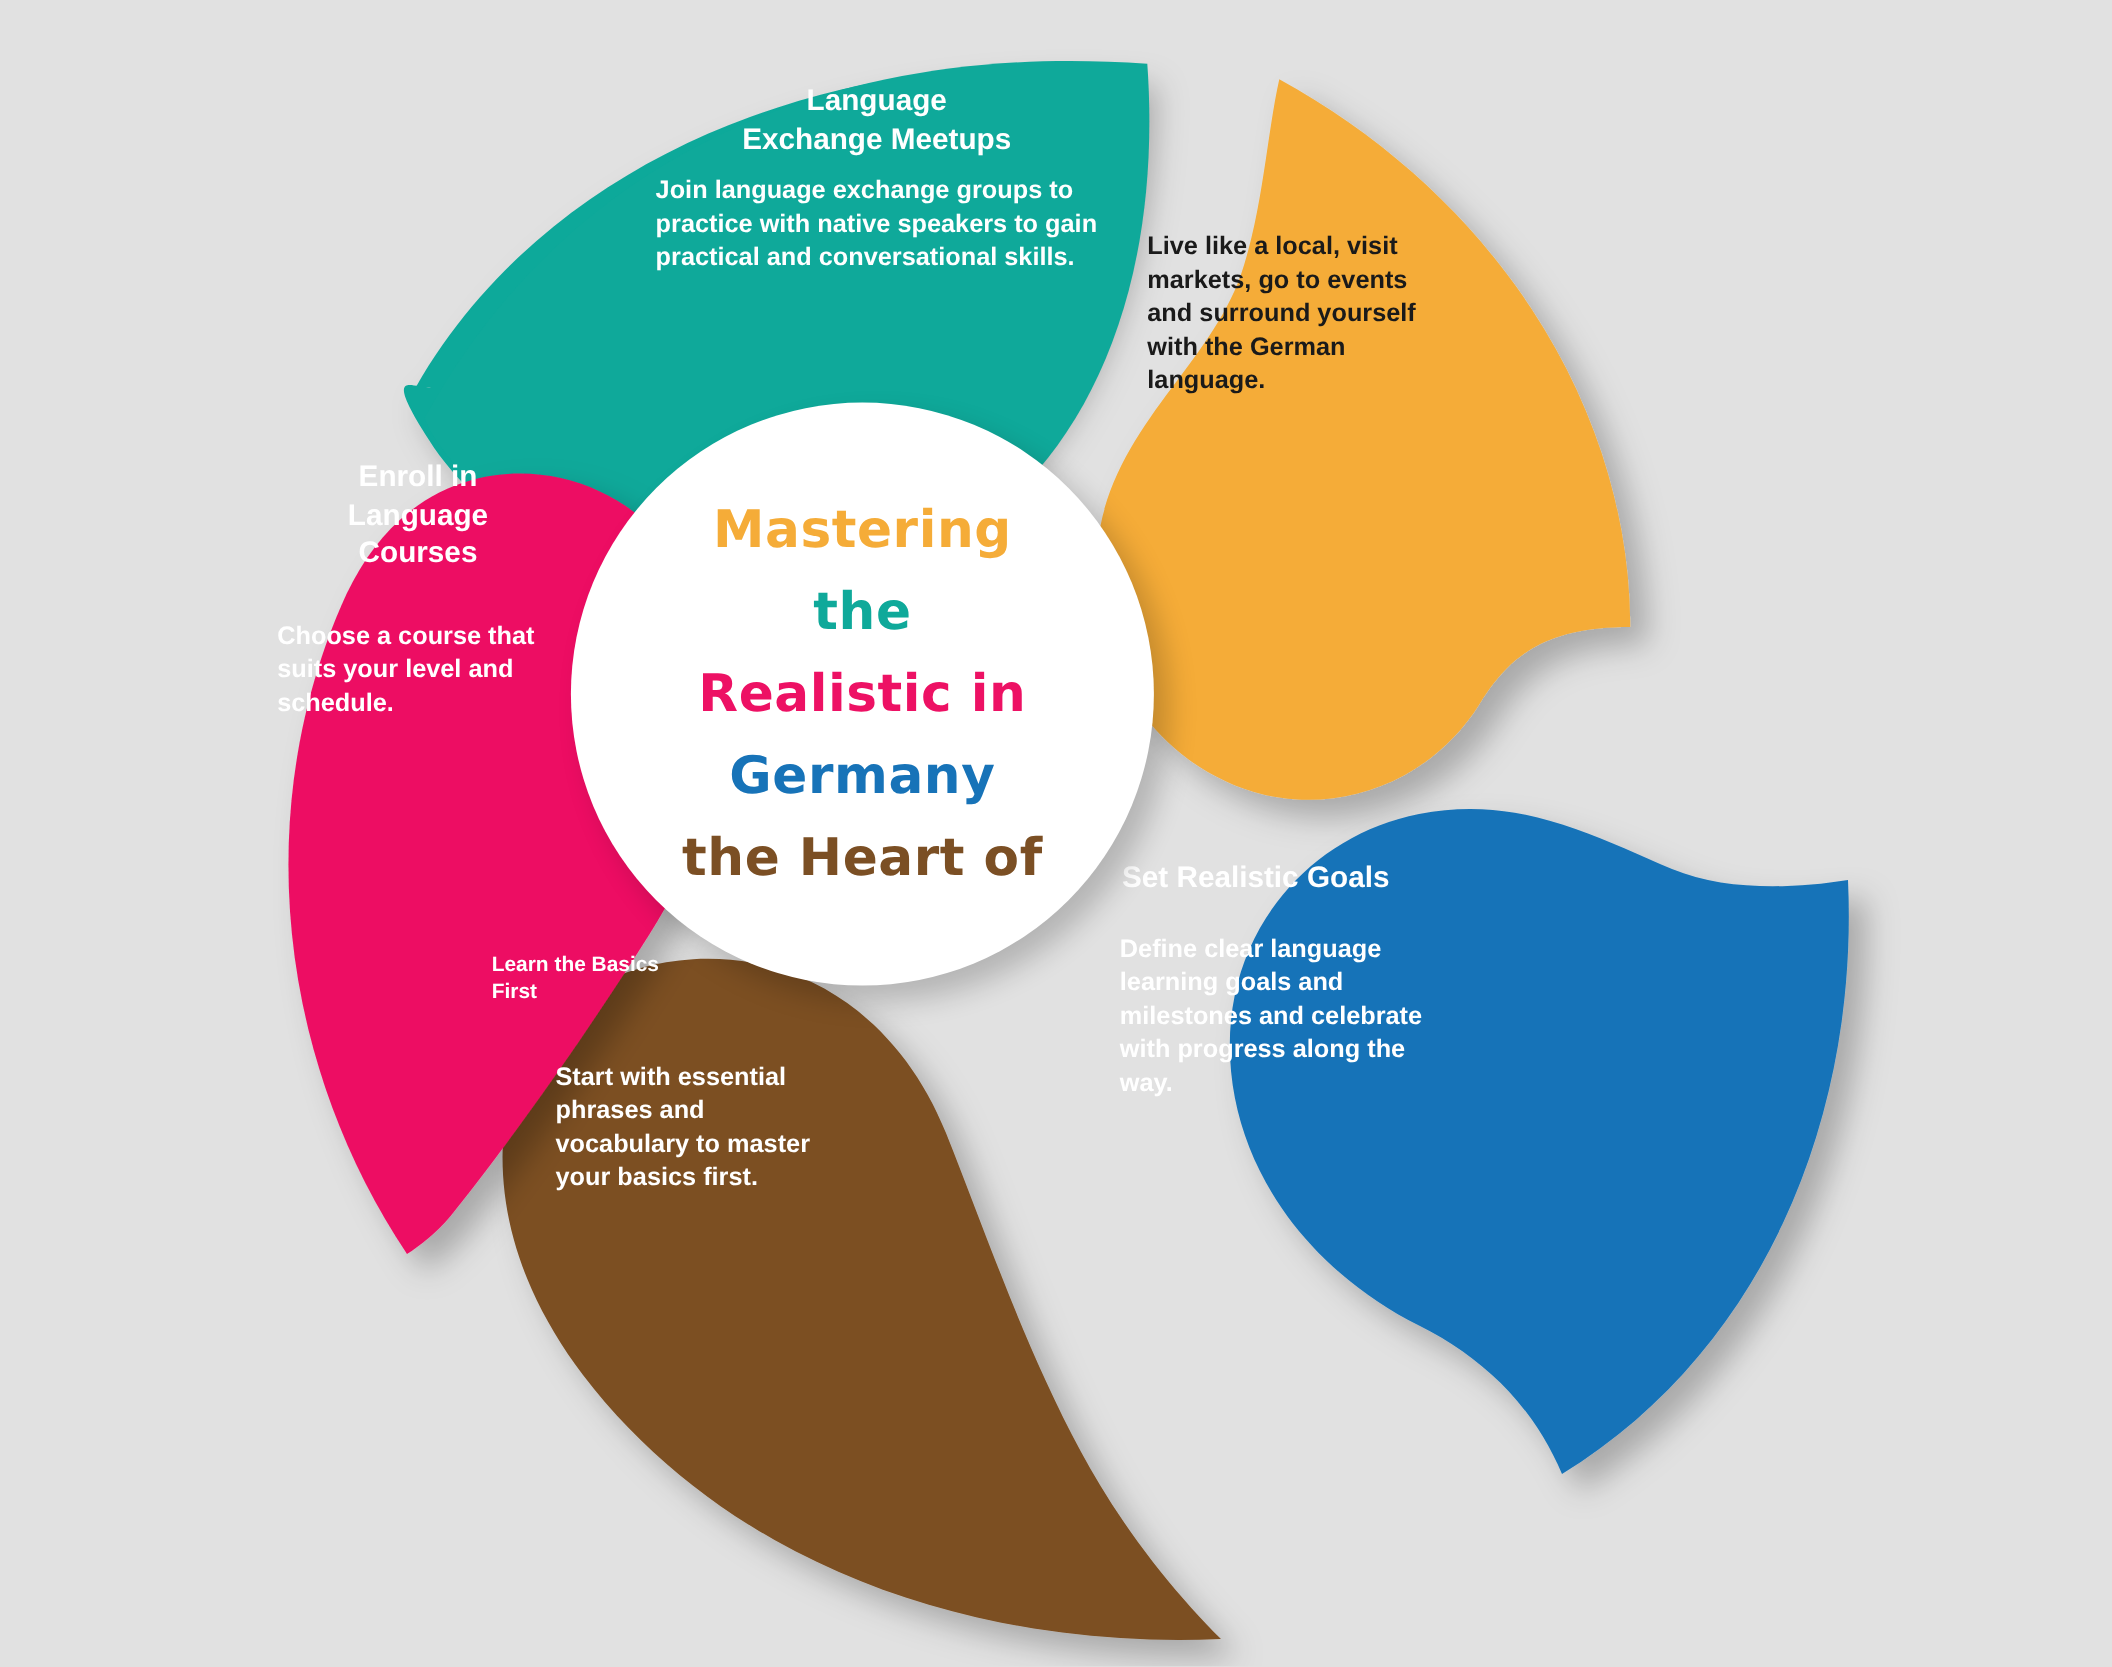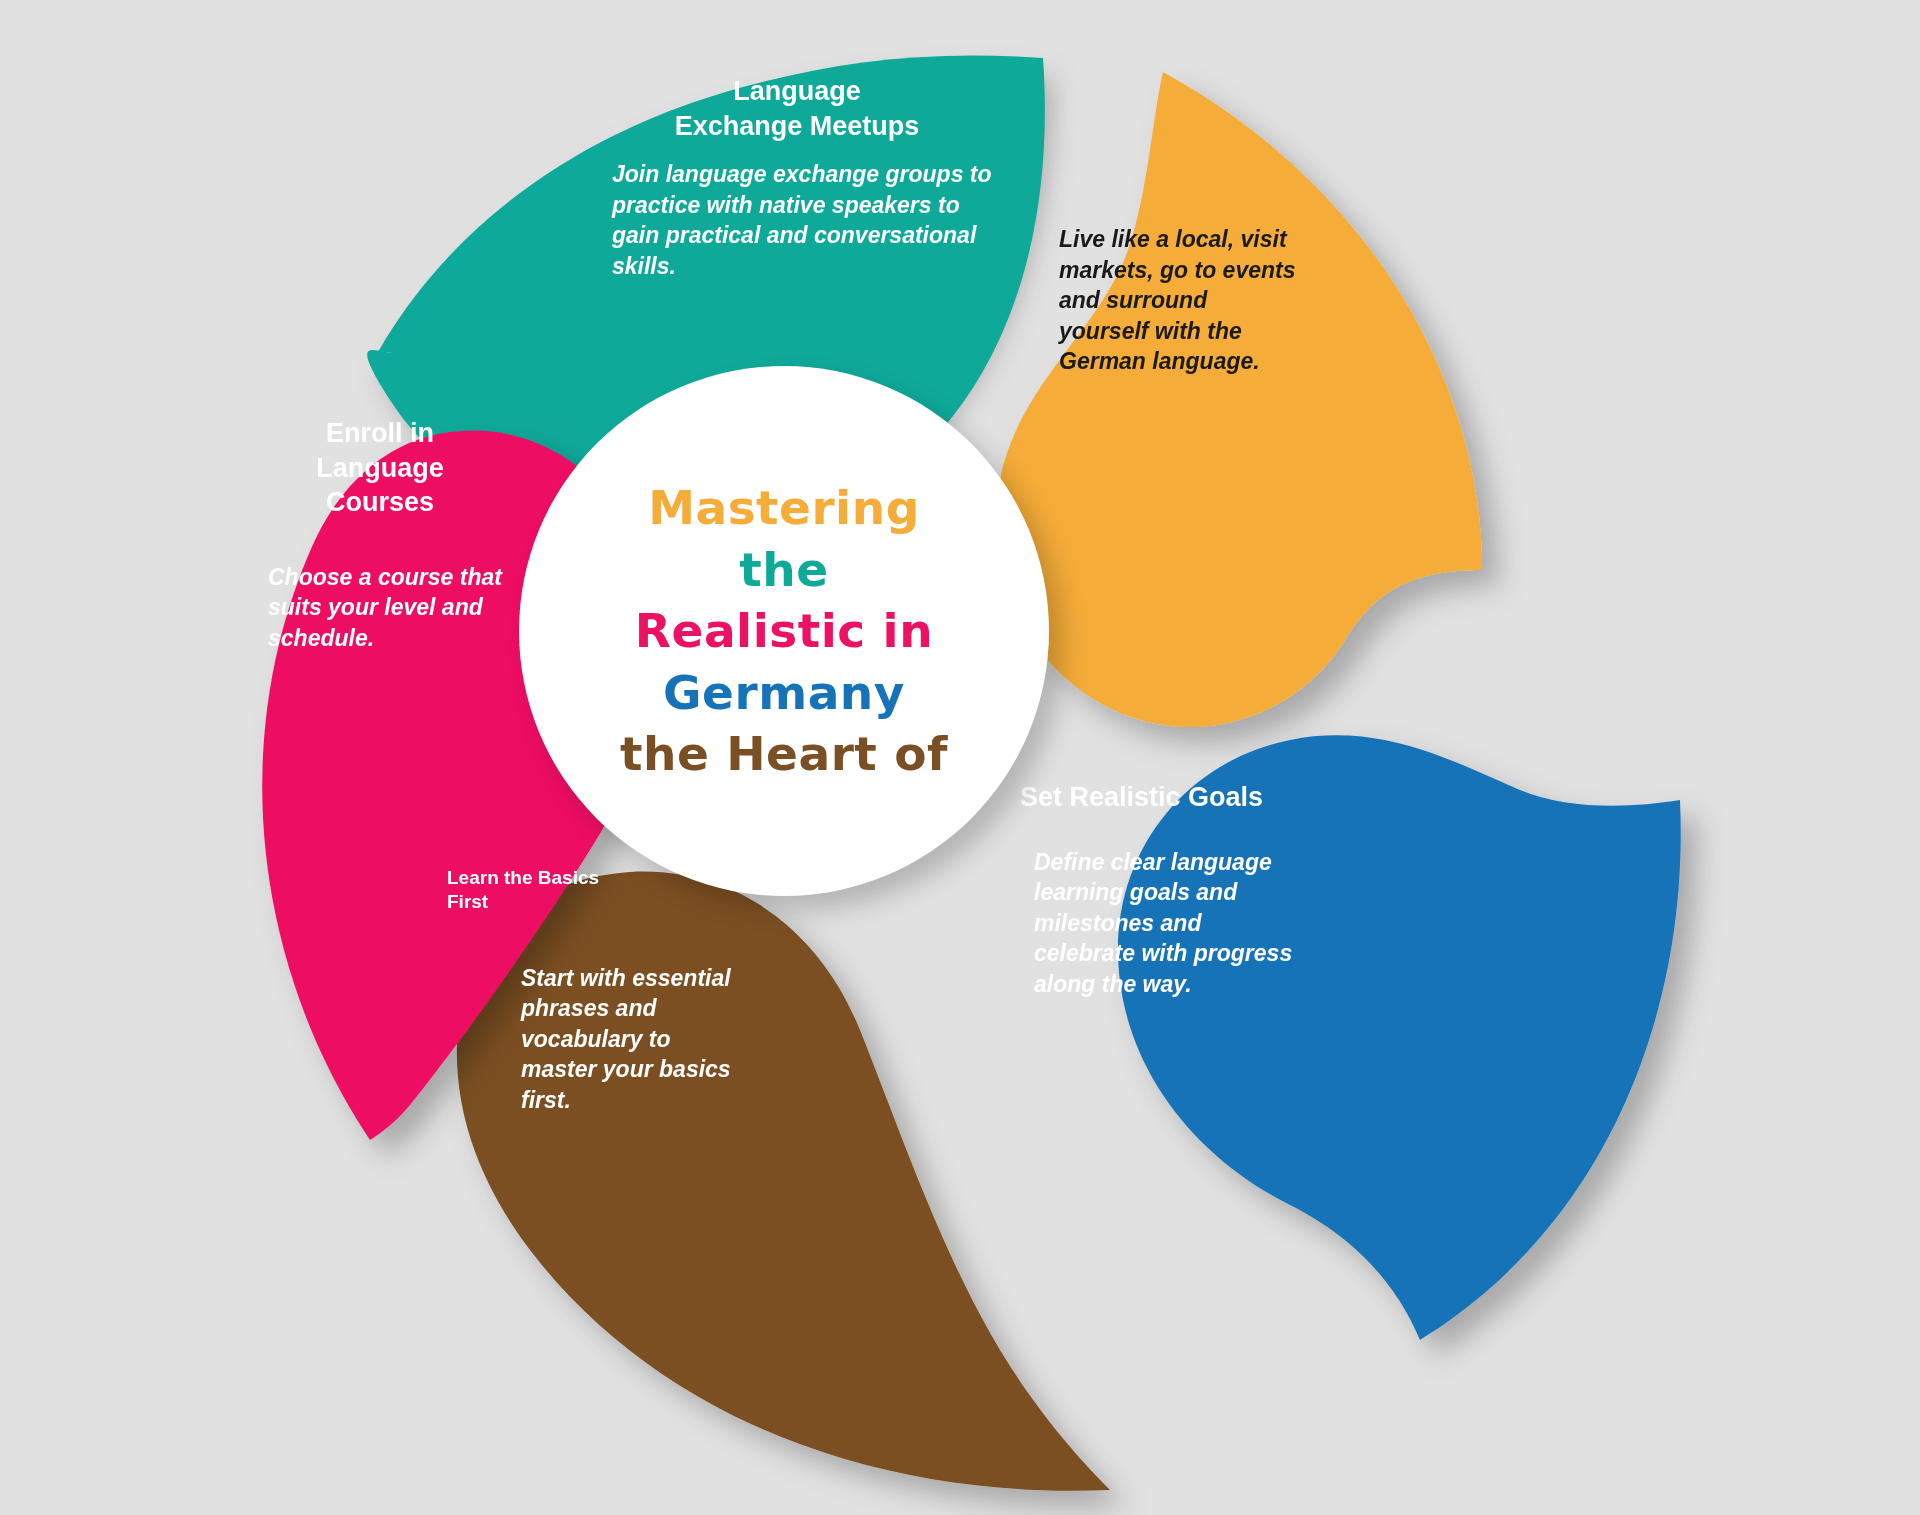--- a/index.html
+++ b/index.html
@@ -31,22 +31,21 @@
     box-sizing: border-box;
   }
   .p-title {
     font-weight: bold;
     line-height: 1.28;
     margin: 0 0 14px 0;
   }
   .p-body {
     font-weight: bold;
     line-height: 1.33;
-    margin: 16px;
-    font-style: italic;
+    margin: 0;
   }
 
   
   #petal-text-teal {
     left: 596px;
     top: 74px;
     width: 420px;
     color: #ffffff;
     text-align: left;
   }
@@ -117,21 +116,21 @@
     align-items: center;
     justify-content: center;
     text-align: center;
     box-shadow: 14px 14px 26px rgba(0,0,0,0.20);
   }
   #center-hub .ttl {
     font-family: "DejaVu Sans", sans-serif;
     font-weight: bold;
     letter-spacing: 0.5px;
     line-height: 1.18;
-    margin: 0;
+    margin: 13px;
     padding: 0;
   }
   .ttl-1 { font-size: 47px; color: #F5AC38; }
   .ttl-2 { font-size: 47px; color: #0FA99A; margin-top: 6px !important; }
   .ttl-3 { font-size: 47px; color: #ED1164; margin-top: 6px !important; }
   .ttl-4 { font-size: 47px; color: #7B4F24; margin-top: 6px !important; }
   .ttl-5 { font-size: 47px; color: #1773B8; margin-top: 6px !important; }
 </style>
 </head>
 <body style="background: rgb(225, 225, 225);">

